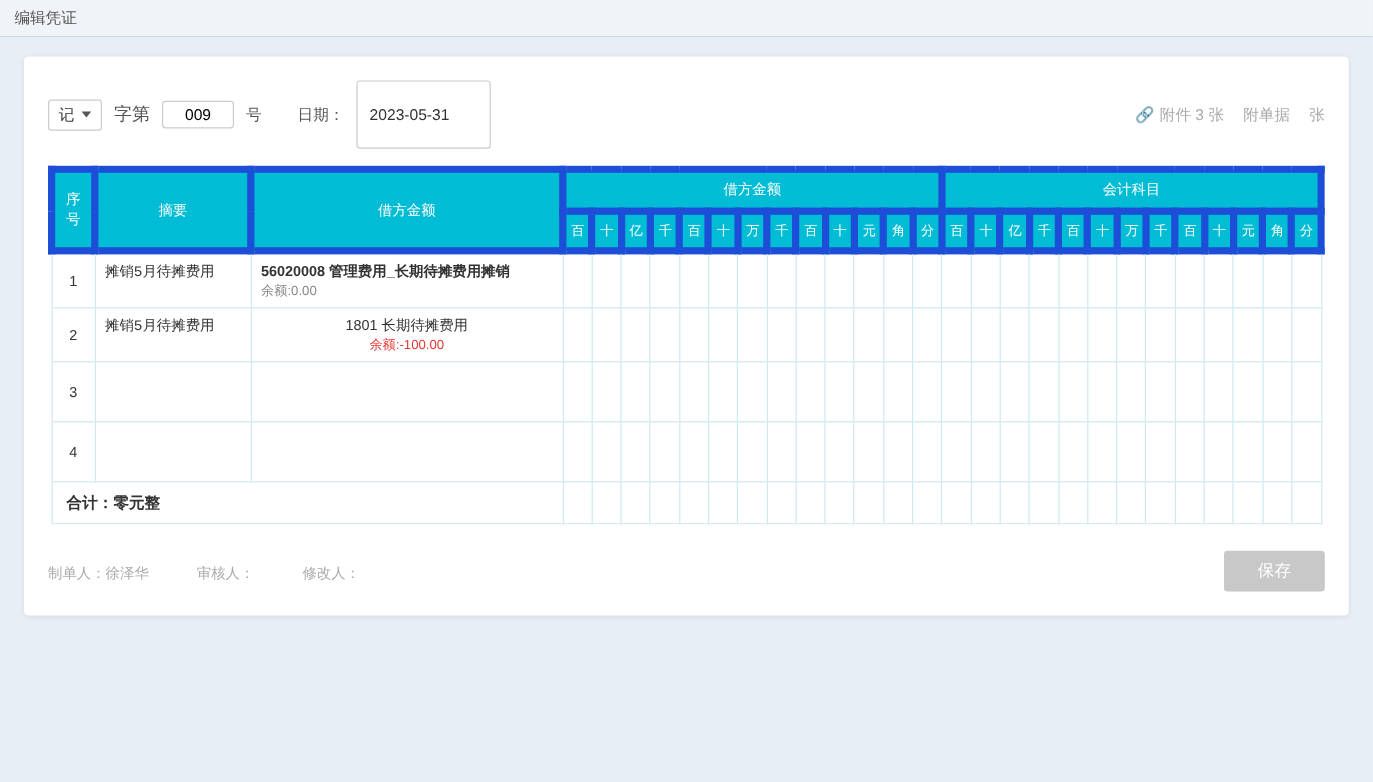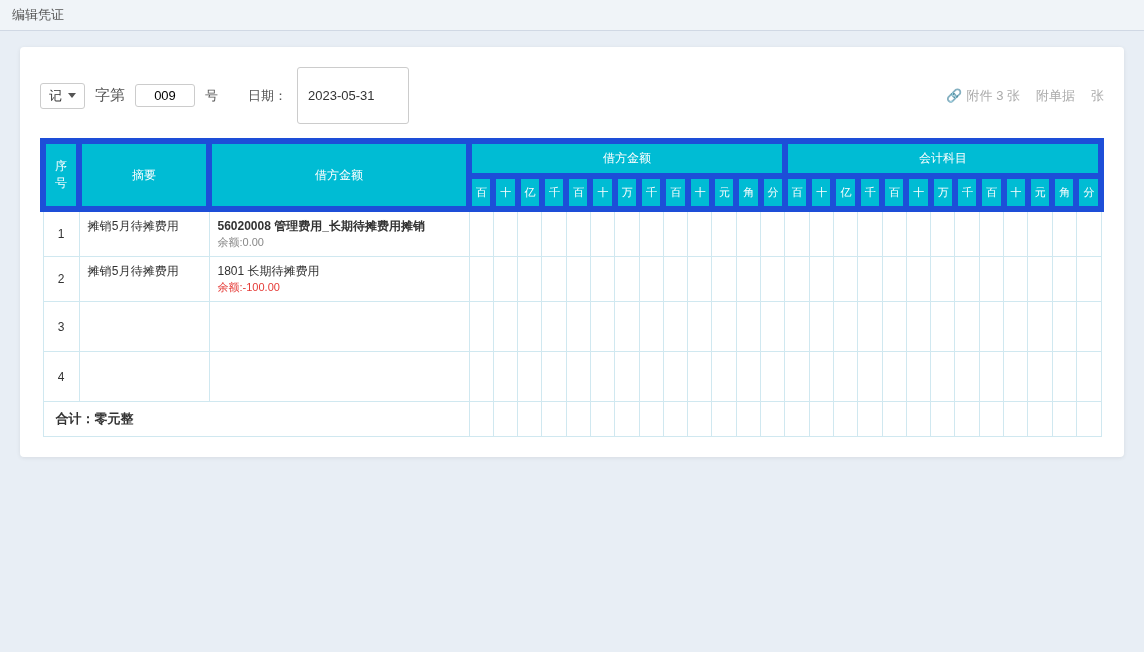--- a/index.html
+++ b/index.html
@@ -314,21 +314,21 @@
               <td style="border:1px solid #d0e8f0; width:28px; text-align:center;"></td>
               <td style="border:1px solid #d0e8f0; width:28px; text-align:center;"></td>
               <td style="border:1px solid #d0e8f0; width:28px; text-align:center;"></td>
               <td style="border:1px solid #d0e8f0; width:28px; text-align:center;"></td>
               <td style="border:1px solid #d0e8f0; width:28px; text-align:center;"></td>
               <td style="border:1px solid #d0e8f0; width:28px; text-align:center;"></td>
     </tr>
             <tr>
       <td class="seq-col" style="border:1px solid #d0e8f0; text-align:center; vertical-align:middle; ">2</td>
       <td class="summary-col" style="border:1px solid #d0e8f0; padding:6px 8px; vertical-align:top; ">摊销5月待摊费用</td>
-      <td class="subject-col" style="border:1px solid #d0e8f0; padding:6px 8px; vertical-align:top;"><span style="font-weight:normal;">1801 长期待摊费用</span><br><span class="balance-text negative">余额:-100.00</span></td>
+      <td class="subject-col" style="border:1px solid #d0e8f0; padding:6px 8px; vertical-align:top;text-align:center;"><span style="font-weight:normal;">1801 长期待摊费用</span><br><span class="balance-text negative">余额:-100.00</span></td>
       <td style="border:1px solid #d0e8f0; width:28px; text-align:center;"></td>
               <td style="border:1px solid #d0e8f0; width:28px; text-align:center;"></td>
               <td style="border:1px solid #d0e8f0; width:28px; text-align:center;"></td>
               <td style="border:1px solid #d0e8f0; width:28px; text-align:center;"></td>
               <td style="border:1px solid #d0e8f0; width:28px; text-align:center;"></td>
               <td style="border:1px solid #d0e8f0; width:28px; text-align:center;"></td>
               <td style="border:1px solid #d0e8f0; width:28px; text-align:center;"></td>
               <td style="border:1px solid #d0e8f0; width:28px; text-align:center;"></td>
               <td style="border:1px solid #d0e8f0; width:28px; text-align:center;"></td>
               <td style="border:1px solid #d0e8f0; width:28px; text-align:center;"></td>
@@ -439,14 +439,22 @@
             <td style="border:1px solid #d0e8f0;"></td>
             <td style="border:1px solid #d0e8f0;"></td>
             <td style="border:1px solid #d0e8f0;"></td>
             <td style="border:1px solid #d0e8f0;"></td>
             <td style="border:1px solid #d0e8f0;"></td>
           </tr>
         </tfoot>
       </table>
     </div>
 
+    <div class="bottom-bar">
+      <div class="info-row">
+        <span>制单人：徐泽华</span>
+        <span>审核人：</span>
+        <span>修改人：</span>
+      </div>
+      <button class="save-btn">保存</button>
+    </div>
   </div>
 </div>
 
 </body></html>

